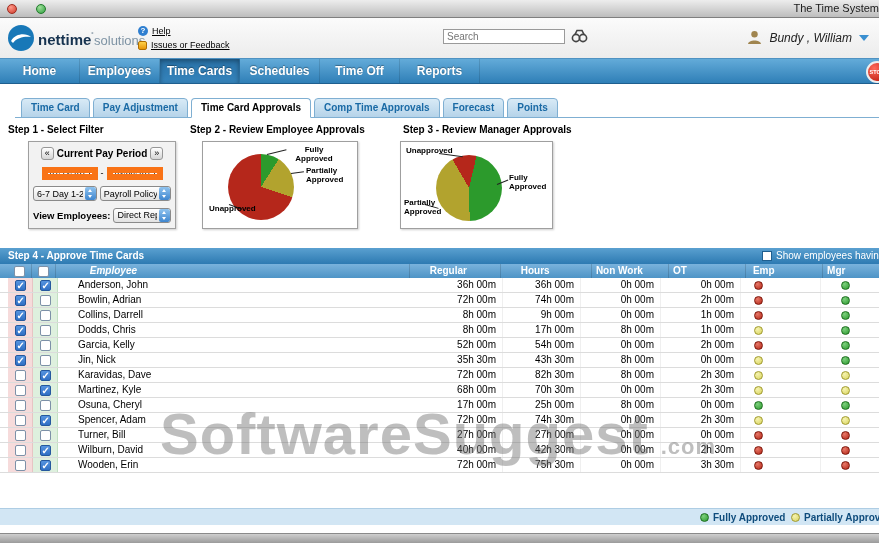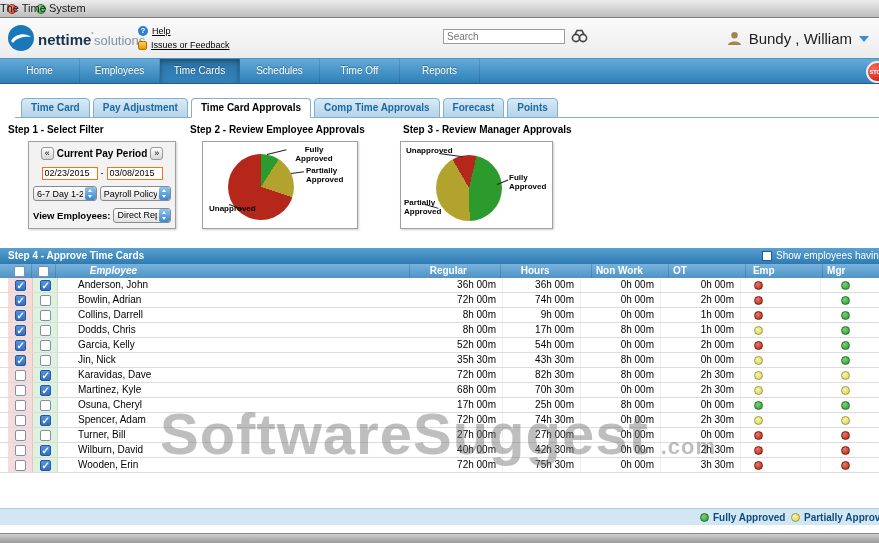--- a/index.html
+++ b/index.html
@@ -3,21 +3,21 @@
 <meta charset="utf-8">
 <style>
   * { box-sizing: border-box; margin: 0; padding: 0; }
   html,body { width: 879px; height: 543px; }
   body { font-family: "Liberation Sans", sans-serif; background: #fff; }
   .app { position: relative; width: 879px; height: 543px; overflow: hidden; background: #fff; }
 
   
   .titlebar { position: absolute; left:0; top:0; width:100%; height:18px;
     background: linear-gradient(#ededed,#bdbdbd); border-bottom:1px solid #7f7f7f; }
-  .title { position:absolute; left:0; right:0; top:2px; text-align:left; font-size:11px; color:#1a1a1a; }
+  .title { position:absolute; left:0; right:0; top:2px; text-align:right; font-size:11px; color:#1a1a1a; }
   .tl { position:absolute; top:4px; width:10px; height:10px; border-radius:50%; }
   .tl.red { left:7px; background: radial-gradient(circle at 35% 30%, #ff9a8a, #cf3a2a); border:1px solid #9e2a1e; }
   .tl.green { left:36px; background: radial-gradient(circle at 35% 30%, #9fe09a, #2f9e3f); border:1px solid #1f7a2a; }
 
   
   .appheader { position:absolute; left:0; top:18px; width:100%; height:40px; background:linear-gradient(#fbfbfb,#ececec); }
   .logo { position:absolute; left:8px; top:7px; width:26px; height:26px; }
   .brand { position:absolute; left:38px; top:13px; font-size:15px; white-space:nowrap; }
   .brand .bn { color:#16324f; font-weight:bold; }
   .brand .mark { font-size:8px; vertical-align:top; color:#5a7285; }
@@ -25,28 +25,28 @@
   .helpblock { position:absolute; left:138px; top:6px; font-size:9px; }
   .hrow { display:flex; align-items:center; gap:4px; height:14px; }
   .hlink { text-decoration:underline; color:#000; cursor:pointer; }
   .qicon { width:10px; height:10px; border-radius:50%; background:#2f7fd0; color:#fff; font-size:8px;
     line-height:10px; text-align:center; font-weight:bold; flex:none; }
   .ficon { width:9px; height:9px; background:linear-gradient(#ffd24a,#e8960a); border:1px solid #b06e00; border-radius:2px; flex:none; }
   .search { position:absolute; left:443px; top:11px; width:122px; height:15px; font-size:10px;
     border:1px solid #9a9a9a; padding:0 3px; background:#fff; font-family:"Liberation Sans",sans-serif; }
   .binoc { position:absolute; left:571px; top:10px; width:17px; height:16px; cursor:pointer; }
   .user { position:absolute; right:10px; top:12px; display:flex; align-items:center; gap:7px; }
-  .uname { font-size:15px; color:#222; white-space:nowrap; }
+  .uname { font-size:12px; color:#222; white-space:nowrap;font-style:italic; }
   .chev { width:0; height:0; border-left:5px solid transparent; border-right:5px solid transparent; border-top:6px solid #3a8fd0; cursor:pointer; }
 
   
   .mainnav { position:absolute; left:0; top:58px; width:100%; height:26px;
     background:linear-gradient(#63abd9,#2f7fb7); border-top:1px solid #4f92c2; border-bottom:1px solid #1f5f8f;
     display:flex; overflow:hidden; }
-  .ntab { width:80px; text-align:center; line-height:24px; color:#fff; font-size:10px; font-weight:normal;
+  .ntab { width:80px; text-align:center; line-height:24px; color:#fff; font-size:12px; font-weight:bold;
     text-shadow:0 -1px 1px rgba(0,0,0,0.35); border-right:1px solid rgba(0,0,0,0.12); cursor:pointer; }
   .ntab.active { background:linear-gradient(#2972a8,#3584bc); box-shadow:inset 0 2px 5px rgba(0,0,0,0.35); }
   .stopbtn { position:absolute; right:-9px; top:2px; width:22px; height:22px; border-radius:50%;
     background:radial-gradient(circle at 35% 30%, #ff6a5a, #b51408); border:2px solid #eee; color:#fff;
     font-size:5.5px; font-weight:bold; display:flex; align-items:center; justify-content:center; cursor:pointer; }
 
   
   .subtabs { position:absolute; left:15px; top:84px; width:100%; height:34px; background:#fff;
     border-bottom:1px solid #7fafd2; display:flex; align-items:flex-end; padding-left:6px; gap:3px; }
   .stab { position:relative; bottom:-1px; padding:3px 9px 4px; font-size:10px; font-weight:bold; color:#1a6aa5;
@@ -59,22 +59,22 @@
 
   
   .filterbox { position:absolute; left:28px; top:141px; width:148px; height:88px; background:#f2f2f2;
     border:1px solid #9f9f9f; box-shadow:1px 1px 2px rgba(0,0,0,0.2); padding:5px 4px;
     display:flex; flex-direction:column; justify-content:space-between; }
   .frow { display:flex; align-items:center; justify-content:center; gap:3px; }
   .mini { width:13px; height:13px; font-size:9px; line-height:11px; text-align:center;
     background:linear-gradient(#fff,#d5d5d5); border:1px solid #979797; border-radius:3px; cursor:pointer; }
   .plabel { font-size:10px; font-weight:bold; white-space:nowrap; }
   .dsep { font-size:9px; }
-  .dinput { width:56px; height:13px; font-size:9px; border:1px solid #f97316; padding:0 2px; background:#fff;
-    font-family:Liberation Sans, sans-serif; }
+  .dinput { width:56px; height:13px; font-size:9px; border:6px solid #f97316; padding:0 2px; background:#fff;
+    font-family:Liberation Serif, serif; }
   .dd { display:flex; align-items:center; height:15px; border:1px solid #8a8a8a; border-radius:3px;
     background:linear-gradient(#fff,#e2e2e2); font-size:9px; padding-left:3px; cursor:pointer;
     overflow:hidden; white-space:nowrap; }
   .ddtxt { flex:1; overflow:hidden; }
   .dda { width:11px; height:13px; margin-left:2px; border-radius:2px; background:linear-gradient(#8fc3ef,#3f86cf);
     position:relative; flex:none; }
   .dda::before { content:""; position:absolute; left:3px; top:2px;
     border-left:2.5px solid transparent; border-right:2.5px solid transparent; border-bottom:3px solid #fff; }
   .dda::after { content:""; position:absolute; left:3px; bottom:2px;
     border-left:2.5px solid transparent; border-right:2.5px solid transparent; border-top:3px solid #fff; }

